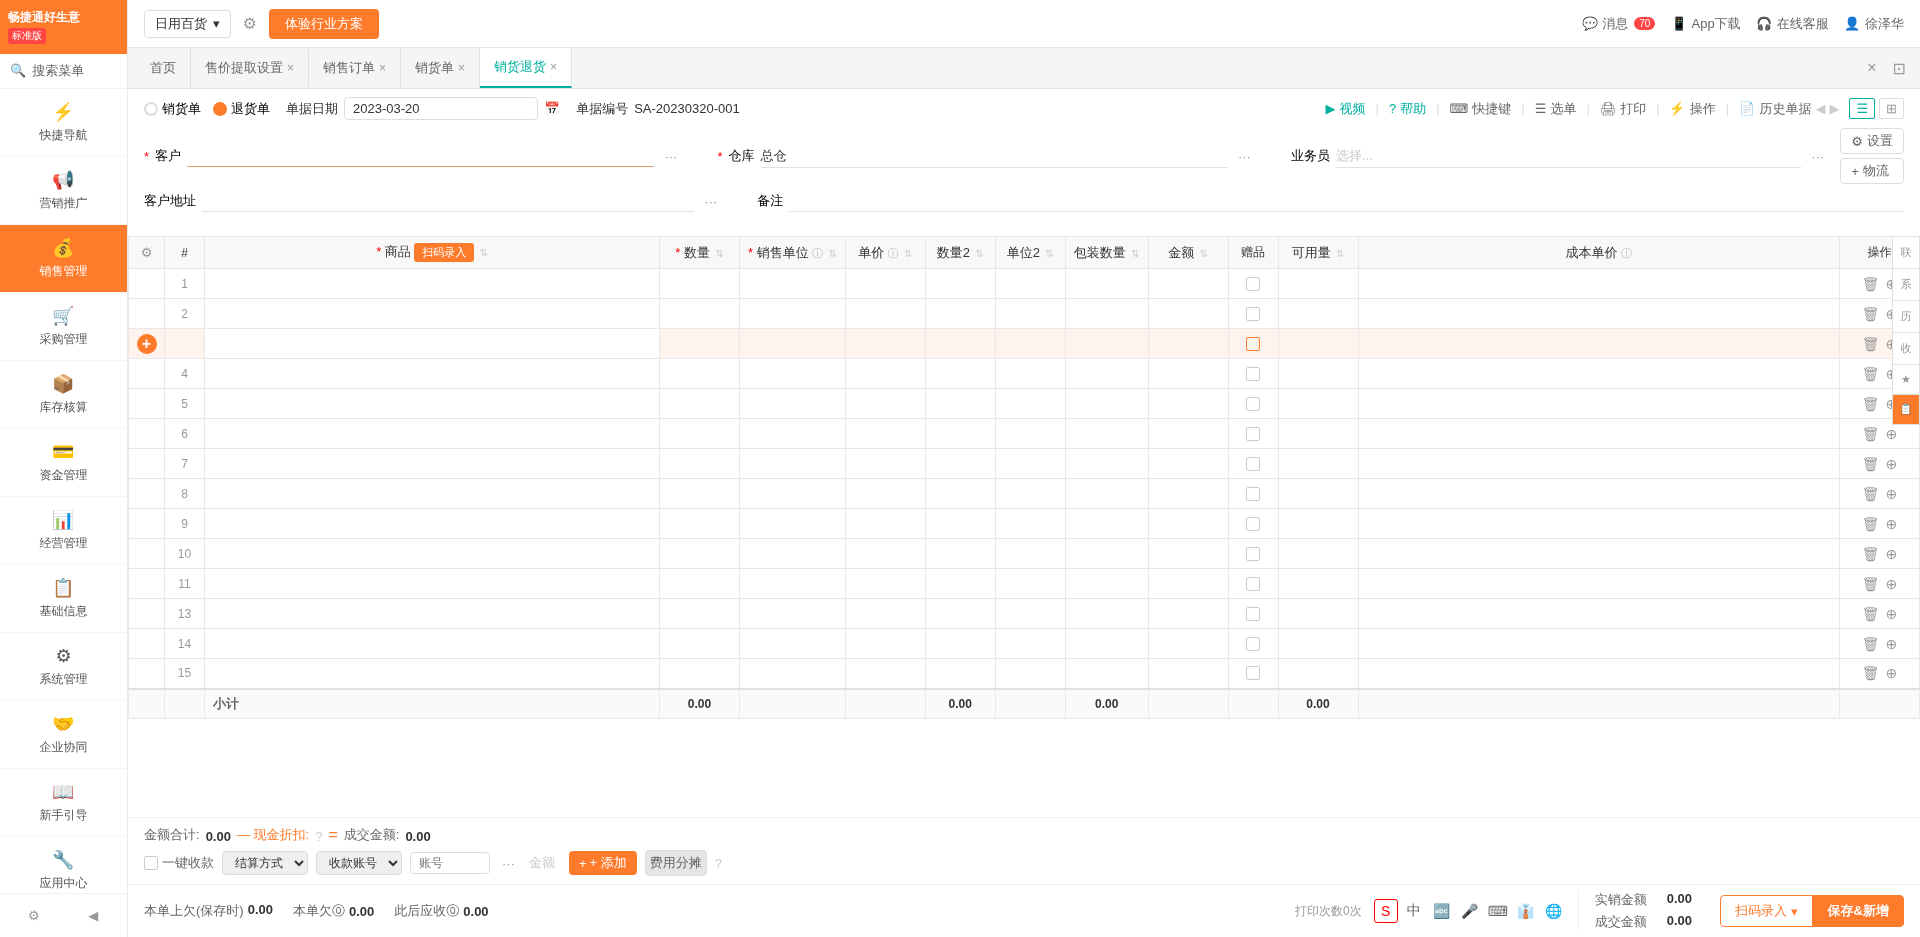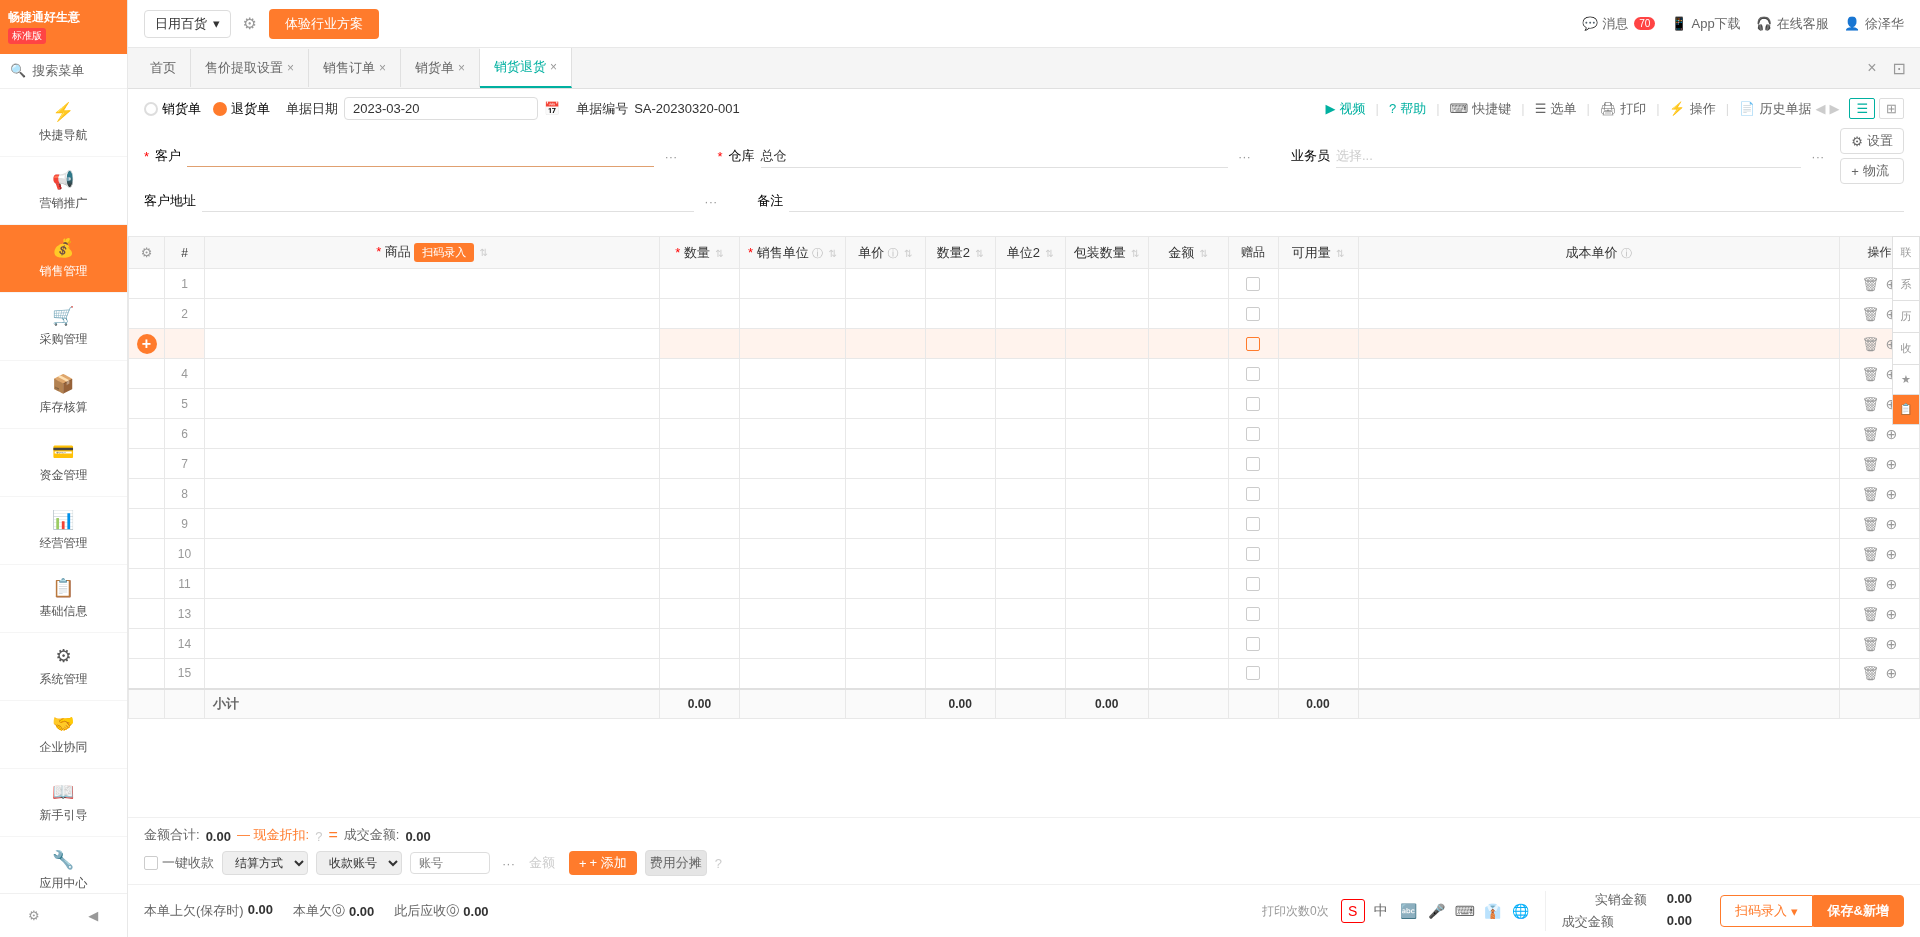--- a/index.html
+++ b/index.html
@@ -874,21 +874,21 @@
             <div style="width:24px;height:24px;display:flex;align-items:center;justify-content:center;cursor:pointer;font-size:14px;color:#f00;background:#fff;border:1px solid #f00;border-radius:3px;">S</div>
             <div style="width:24px;height:24px;display:flex;align-items:center;justify-content:center;cursor:pointer;font-size:14px;color:#666;">中</div>
             <div style="width:24px;height:24px;display:flex;align-items:center;justify-content:center;cursor:pointer;font-size:14px;color:#666;">🔤</div>
             <div style="width:24px;height:24px;display:flex;align-items:center;justify-content:center;cursor:pointer;font-size:14px;color:#666;">🎤</div>
             <div style="width:24px;height:24px;display:flex;align-items:center;justify-content:center;cursor:pointer;font-size:14px;color:#666;">⌨</div>
             <div style="width:24px;height:24px;display:flex;align-items:center;justify-content:center;cursor:pointer;font-size:14px;color:#666;">👔</div>
             <div style="width:24px;height:24px;display:flex;align-items:center;justify-content:center;cursor:pointer;font-size:14px;color:#666;">🌐</div>
           </div>
           <div style="display:flex;align-items:center;gap:6px;">
             <div style="display:flex;flex-direction:column;gap:4px;padding:0 16px;border-left:1px solid #f0f0f0;">
-              <div style="display:flex;justify-content:space-between;gap:20px;font-size:12px;margin-left:33px;">
+              <div style="display:flex;justify-content:space-between;gap:20px;font-size:12px;">
                 <span style="color:#666;">实销金额</span>
                 <span style="color:#333;font-weight:bold;">0.00</span>
               </div>
               <div style="display:flex;justify-content:space-between;gap:20px;font-size:12px;">
                 <span style="color:#666;">成交金额</span>
                 <span style="color:#333;font-weight:bold;">0.00</span>
               </div>
             </div>
           </div>
           <div class="save-buttons">

